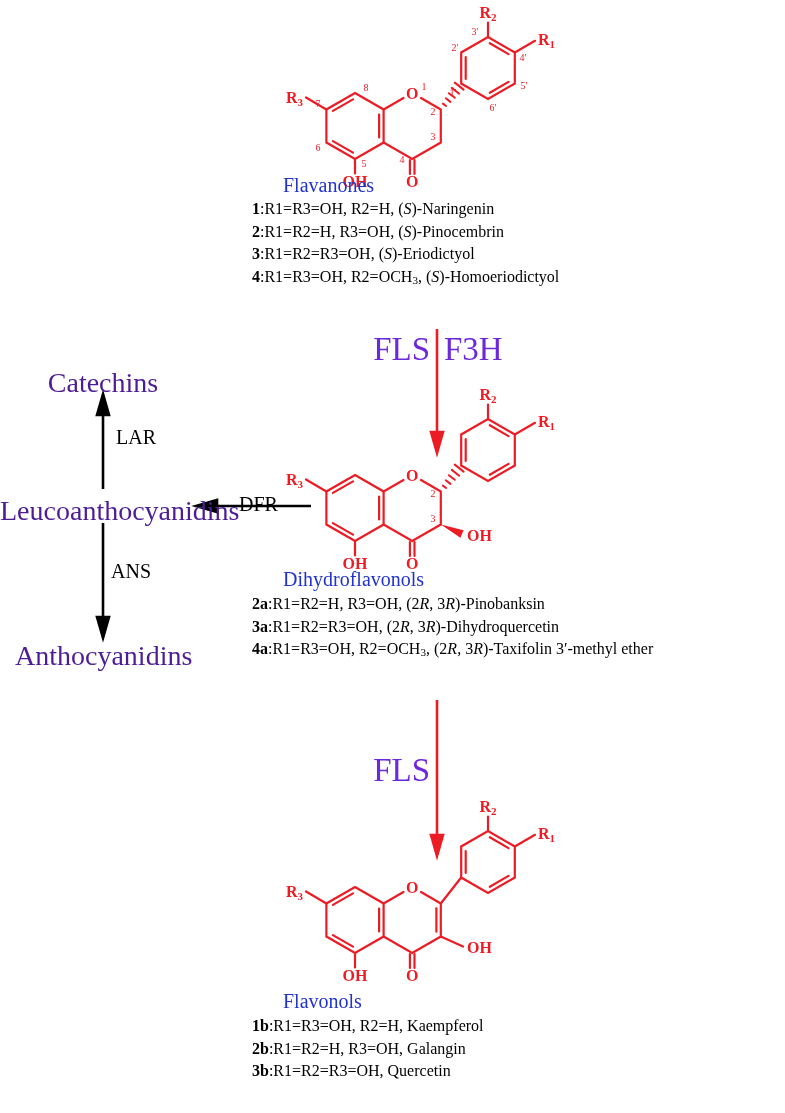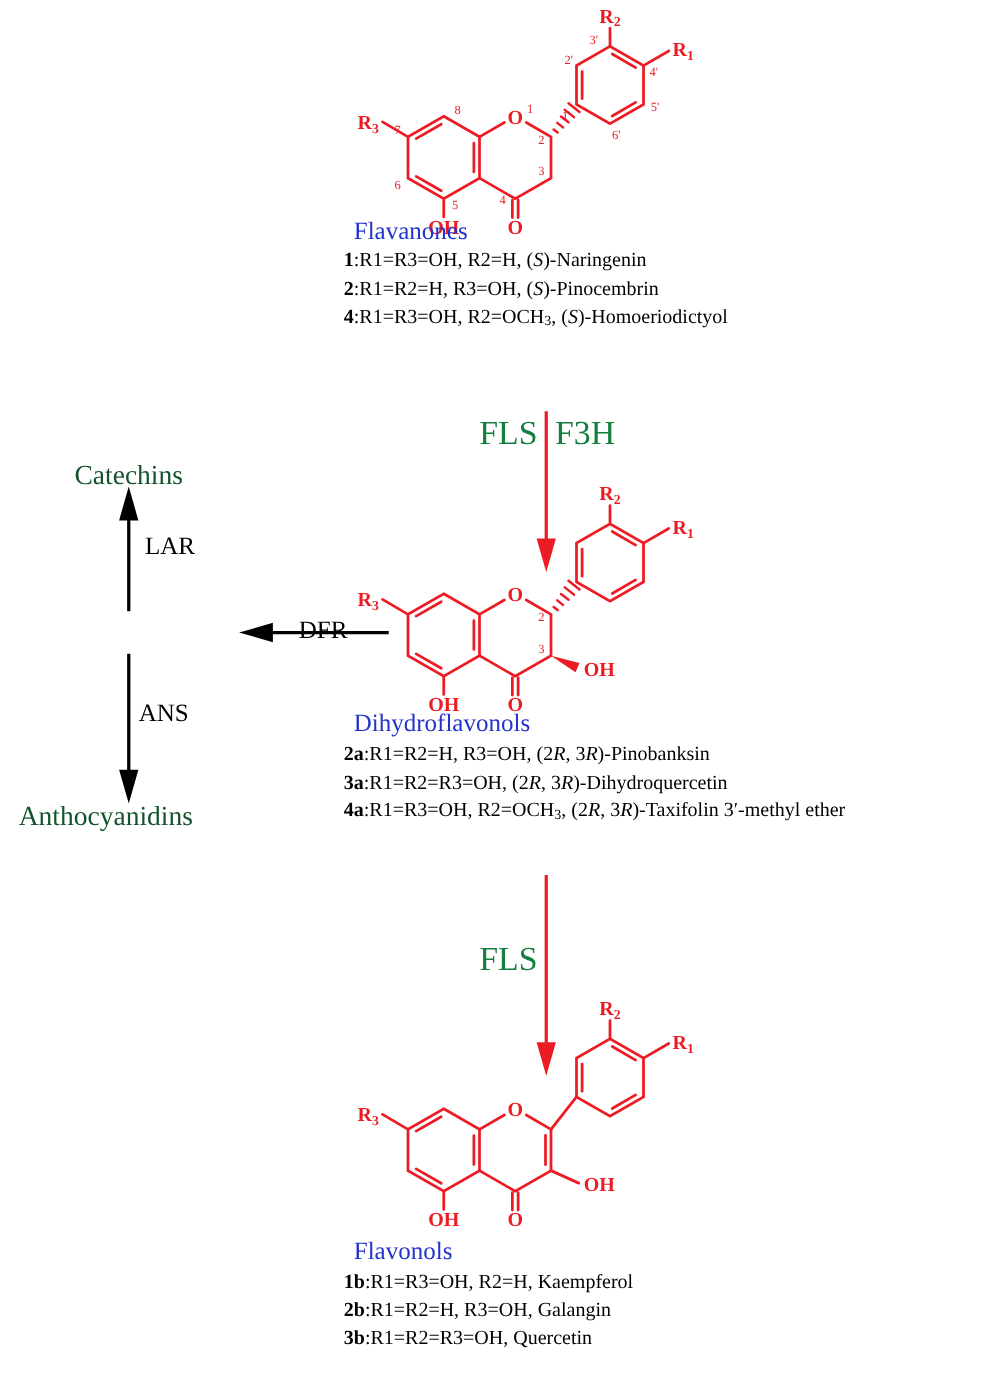--- a/index.html
+++ b/index.html
@@ -1,27 +1,27 @@
 <!DOCTYPE html>
 <html><head>
 <meta charset="utf-8">
 <style>
   html,body{margin:0;padding:0;background:#fff;}
   body{font-family:"Liberation Serif", serif;}
   #canvas{position:relative;width:785px;height:1113px;background:#fff;overflow:hidden;}
   .abs{position:absolute;}
   .heading{width:285px;text-align:left;font-size:20px;color:#2233cc;}
   .compound-list{font-size:16px;line-height:22.5px;color:#000;white-space:nowrap;}
-  .compound-line{white-space:nowrap;margin-left:23px;}
+  .compound-line{white-space:nowrap;}
   .seg-b{font-weight:bold;}
   .seg-i{font-style:italic;}
   .seg-s{font-size:0.7em;vertical-align:-0.18em;}
-  .pathway-label{font-size:22px;color:#14532d;}
+  .pathway-label{font-size:28px;color:#4c1d95;}
   .enzyme-black{font-size:20px;color:#000;}
-  .enzyme-red{font-size:27px;color:#15803d;}
+  .enzyme-red{font-size:33px;color:#6d28d9;}
   svg.struct{position:absolute;overflow:visible;}
   svg .bonds path{stroke:#ec1c24;stroke-width:2.2;fill:none;stroke-linecap:round;}
   svg .bonds.hash path{stroke-width:2;}
   svg text{font-family:"Liberation Serif", serif;fill:#ec1c24;}
   svg text.atom{font-size:16px;font-weight:bold;}
   svg text.num{font-size:10px;text-anchor:middle;}
   svg tspan.subsc{font-size:11px;}
 </style>
 </head>
 <body>
@@ -77,28 +77,30 @@
     <text class="num" x="192" y="31">3'</text>
     <text class="num" x="240" y="57">4'</text>
     <text class="num" x="241" y="85">5'</text>
     <text class="num" x="210" y="107">6'</text>
   </svg>
 
   <div class="abs heading" style="left:283px;top:174px">Flavanones</div>
   <div class="abs compound-list" style="left:252px;top:198px">
       <div class="compound-line"><span class="seg-b">1</span><span>:R1=R3=OH, R2=H, (</span><span class="seg-i">S</span><span>)-Naringenin</span></div>
       <div class="compound-line"><span class="seg-b">2</span><span>:R1=R2=H, R3=OH, (</span><span class="seg-i">S</span><span>)-Pinocembrin</span></div>
+      <div class="compound-line"><span class="seg-b">3</span><span>:R1=R2=R3=OH, (</span><span class="seg-i">S</span><span>)-Eriodictyol</span></div>
       <div class="compound-line"><span class="seg-b">4</span><span>:R1=R3=OH, R2=OCH</span><span class="seg-s">3</span><span>, (</span><span class="seg-i">S</span><span>)-Homoeriodictyol</span></div>
     </div>
 
   <div class="abs enzyme-red" style="left:300px;top:331px;width:130px;text-align:right">FLS</div>
   <div class="abs enzyme-red" style="left:444px;top:331px">F3H</div>
 
   <div class="abs pathway-label" style="left:30px;top:367px;width:146px;text-align:center">Catechins</div>
   <div class="abs enzyme-black" style="left:116px;top:426px">LAR</div>
+  <div class="abs pathway-label" style="left:0px;top:495px;width:190px;text-align:center">Leucoanthocyanidins</div>
   <div class="abs enzyme-black" style="left:239px;top:493px">DFR</div>
   <div class="abs enzyme-black" style="left:111px;top:560px">ANS</div>
   <div class="abs pathway-label" style="left:15px;top:640px;width:150px;text-align:left">Anthocyanidins</div>
 
   <svg class="struct" style="left:283px;top:386px" width="285" height="188" viewBox="0 0 285 188">
     <g class="bonds">
       <path d="M72,89 L100.6,105.5 L100.6,138.5 L72,155 L43.4,138.5 L43.4,105.5 Z"></path>
       <path d="M49.9,106.9 L70,95.4 M70,148.6 L49.9,137.1 M96.1,110.5 L96.1,133.5"></path>
       <path d="M100.6,105.5 L120.5,94 M138,94 L157.8,105.5 M157.8,105.5 L157.8,138.5 L129.2,155 L100.6,138.5"></path>
       <path d="M126.9,156 L126.9,170 M131.5,156 L131.5,170"></path>

